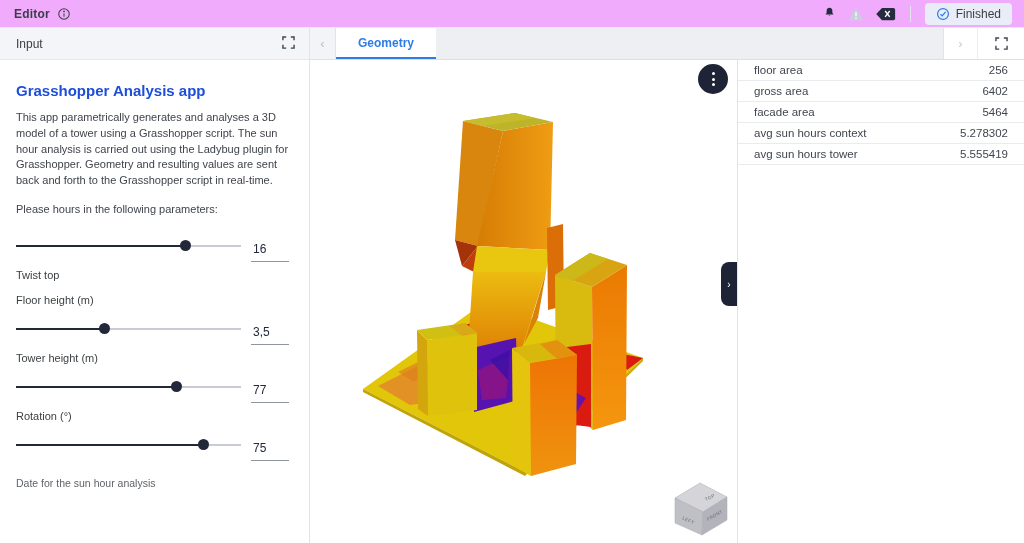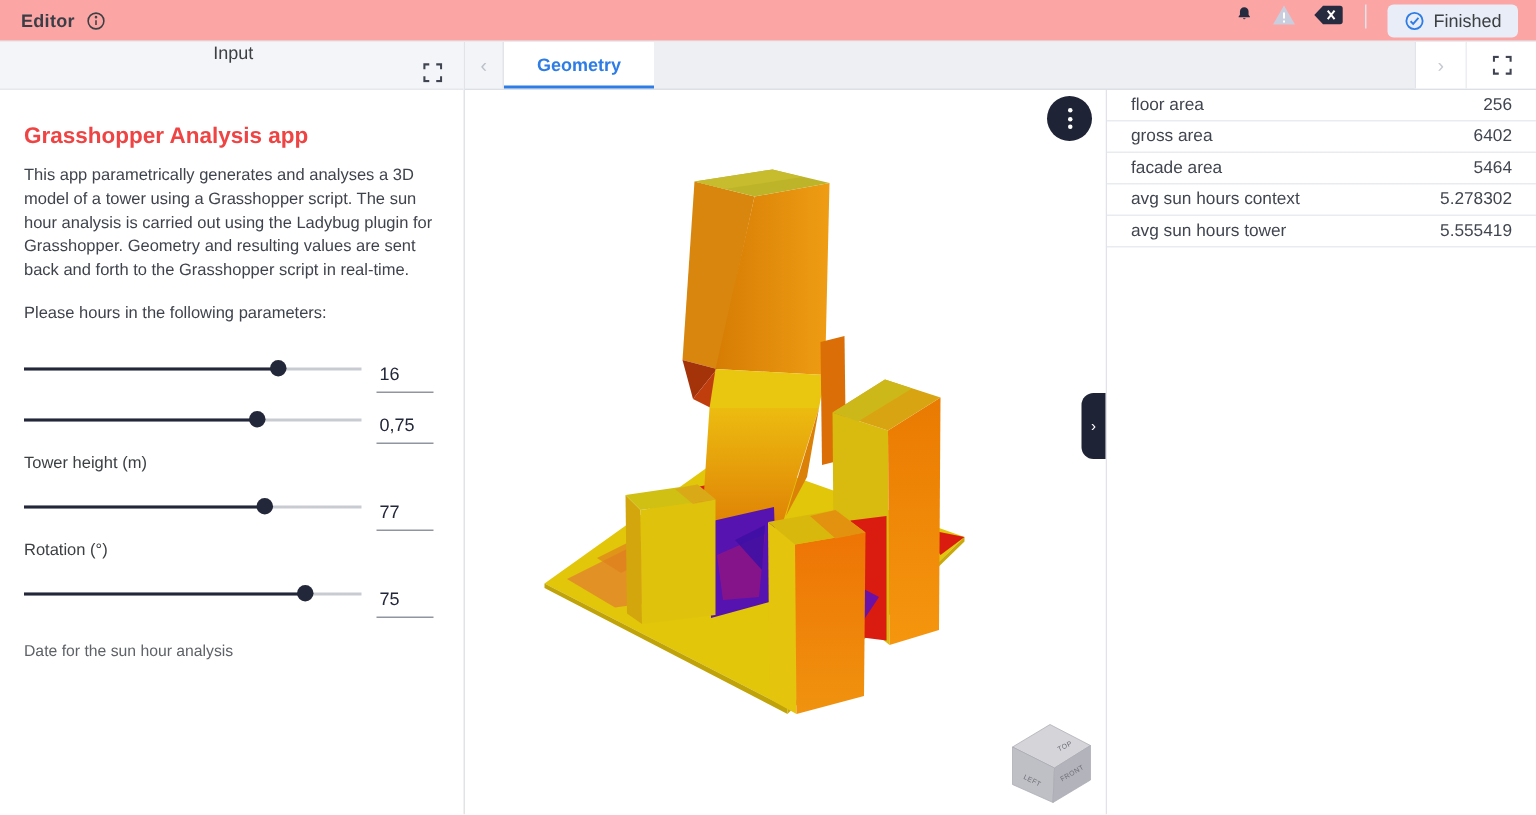--- a/index.html
+++ b/index.html
@@ -1,40 +1,40 @@
 <!DOCTYPE html>
 <html style="--accent: #2e7ce6; --navy: #23273a;"><head>
 <meta charset="utf-8">
 <style>
   * { box-sizing: border-box; margin: 0; padding: 0; }
   html,body { width:1024px; height:543px; overflow:hidden; background:#fff;
     font-family:"Liberation Sans", sans-serif; color:#3c4043; }
 
   
   .topbar { height:28px; display:flex; align-items:center; padding:0 12px 0 14px;
-    background:#fca5a5; border-bottom:1px solid #e9ebef; }
+    background:#f0abfc; border-bottom:1px solid #e9ebef; }
   .topbar-title { font-size:12px; font-weight:600; color:#3a3f47; letter-spacing:.2px; }
   .topbar .ico { display:inline-flex; align-items:center; justify-content:center; }
-  .tb-right { margin-left:auto; display:flex; align-items:flex-start; gap:11px; }
+  .tb-right { margin-left:auto; display:flex; align-items:center; gap:11px; }
   .tb-divider { width:1px; height:16px; background:#e1e4e9; margin:0 3px; }
   .finished-btn { display:flex; align-items:center; gap:6px; height:22px; padding:0 11px;
     background:#e8edf7; border:none; border-radius:4px; font-size:12px; color:#3c4043;
     font-family:inherit; cursor:pointer; }
 
   
   .main { display:flex; height:515px; }
 
   
   .left-panel { width:310px; border-right:1px solid #e1e3e8; display:flex; flex-direction:column; background:#fff; }
   .panel-header { height:32px; background:#f4f5f8; border-bottom:1px solid #e6e8ec;
-    display:flex; align-items:center; padding:0 14px 0 16px;flex-direction:column; }
+    display:flex; align-items:center; padding:0 14px 0 16px; }
   .panel-header-label { font-size:12px; color:#3c4043; }
   .panel-header .ico { margin-left:auto; cursor:pointer; }
   .left-content { flex:1; padding:22px 20px 0 16px; overflow:hidden; }
-  .app-title { font-size:15px; font-weight:700; color:#ef4444; margin-bottom:11px; }
+  .app-title { font-size:15px; font-weight:700; color:#1d4ed8; margin-bottom:11px; }
   .app-desc { font-size:11px; line-height:1.44; color:#3f434c; margin-bottom:14px; }
   .app-instruction { font-size:11px; color:#3f434c; margin-bottom:20px; }
 
   .param { margin-bottom:13px; }
   .param-label { font-size:11px; color:#3c4043; margin-bottom:12px; }
   .param-row { display:flex; align-items:center; }
   .track { position:relative; flex:1; height:2px; background:#c9cbd3; margin-right:10px; }
   .track .fill { position:absolute; left:0; top:0; height:2px; background:var(--navy); }
   .track .thumb { position:absolute; top:-4.5px; width:11px; height:11px; border-radius:50%;
     background:var(--navy); transform:translateX(-5px); cursor:pointer; }
@@ -139,26 +139,30 @@
       <div class="param slider">
         <div class="param-row">
           <div class="track">
               <div class="fill" style="width: 75%;"></div>
               <div class="thumb" style="left: 75%;"></div>
             </div>
           <div class="param-value">16</div>
         </div>
       </div>
       <div class="param slider">
+        <div class="param-label">Twist top</div>
+      </div>
+      <div class="param slider">
+        <div class="param-label">Floor height (m)</div>
         <div class="param-row">
           <div class="track">
-              <div class="fill" style="width: 69%;"></div>
-              <div class="thumb" style="left: 69%;"></div>
+              <div class="fill" style="width: 39%;"></div>
+              <div class="thumb" style="left: 39%;"></div>
             </div>
-          <div class="param-value">0,75</div>
+          <div class="param-value">3,5</div>
         </div>
       </div>
       <div class="param slider">
         <div class="param-label">Tower height (m)</div>
         <div class="param-row">
           <div class="track">
               <div class="fill" style="width: 71%;"></div>
               <div class="thumb" style="left: 71%;"></div>
             </div>
           <div class="param-value">77</div>

